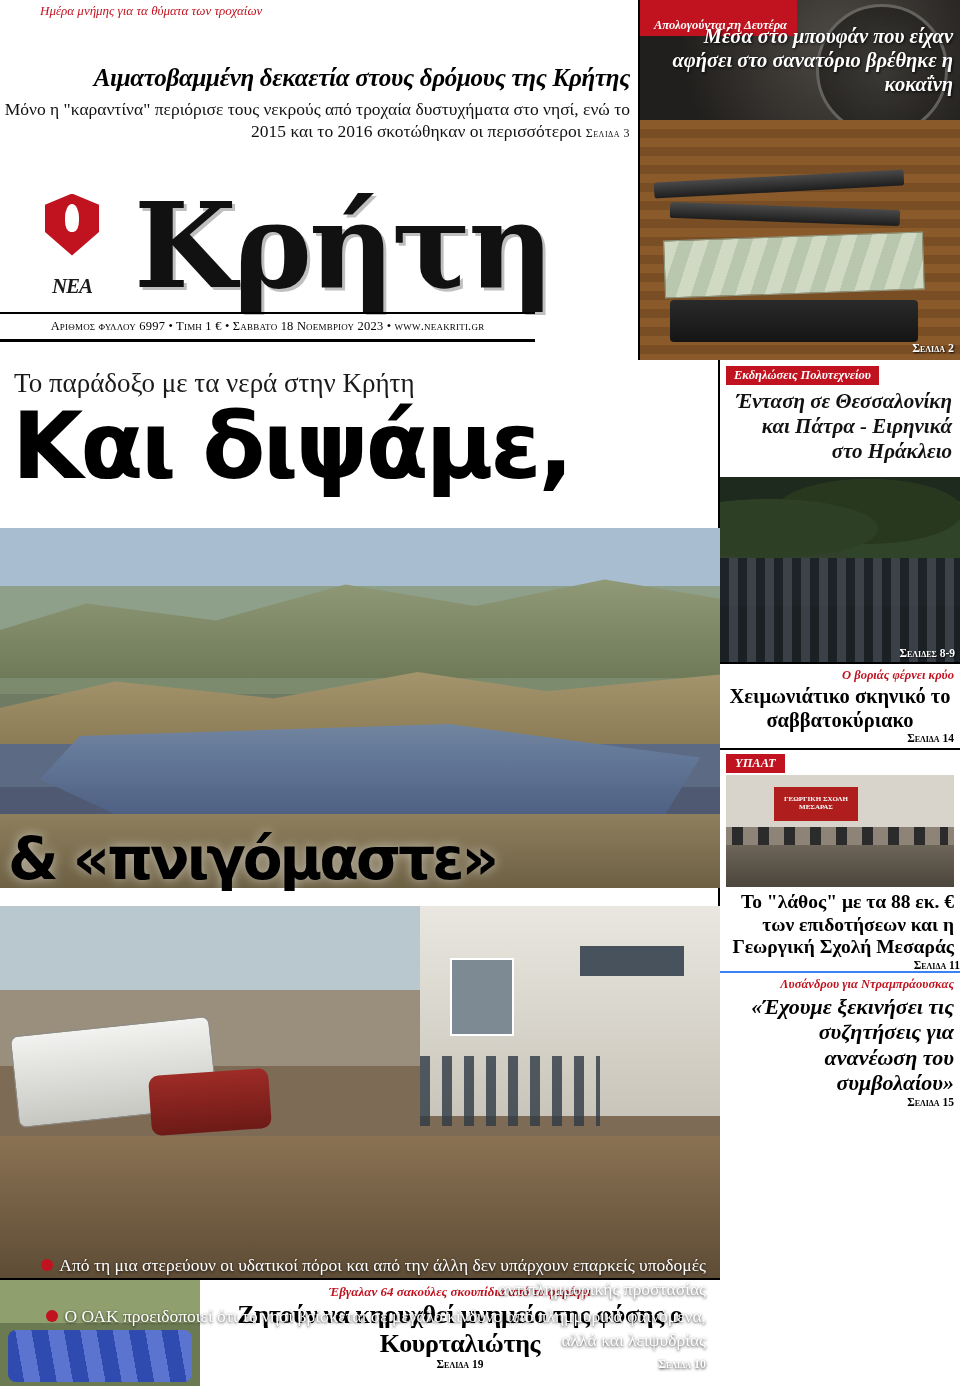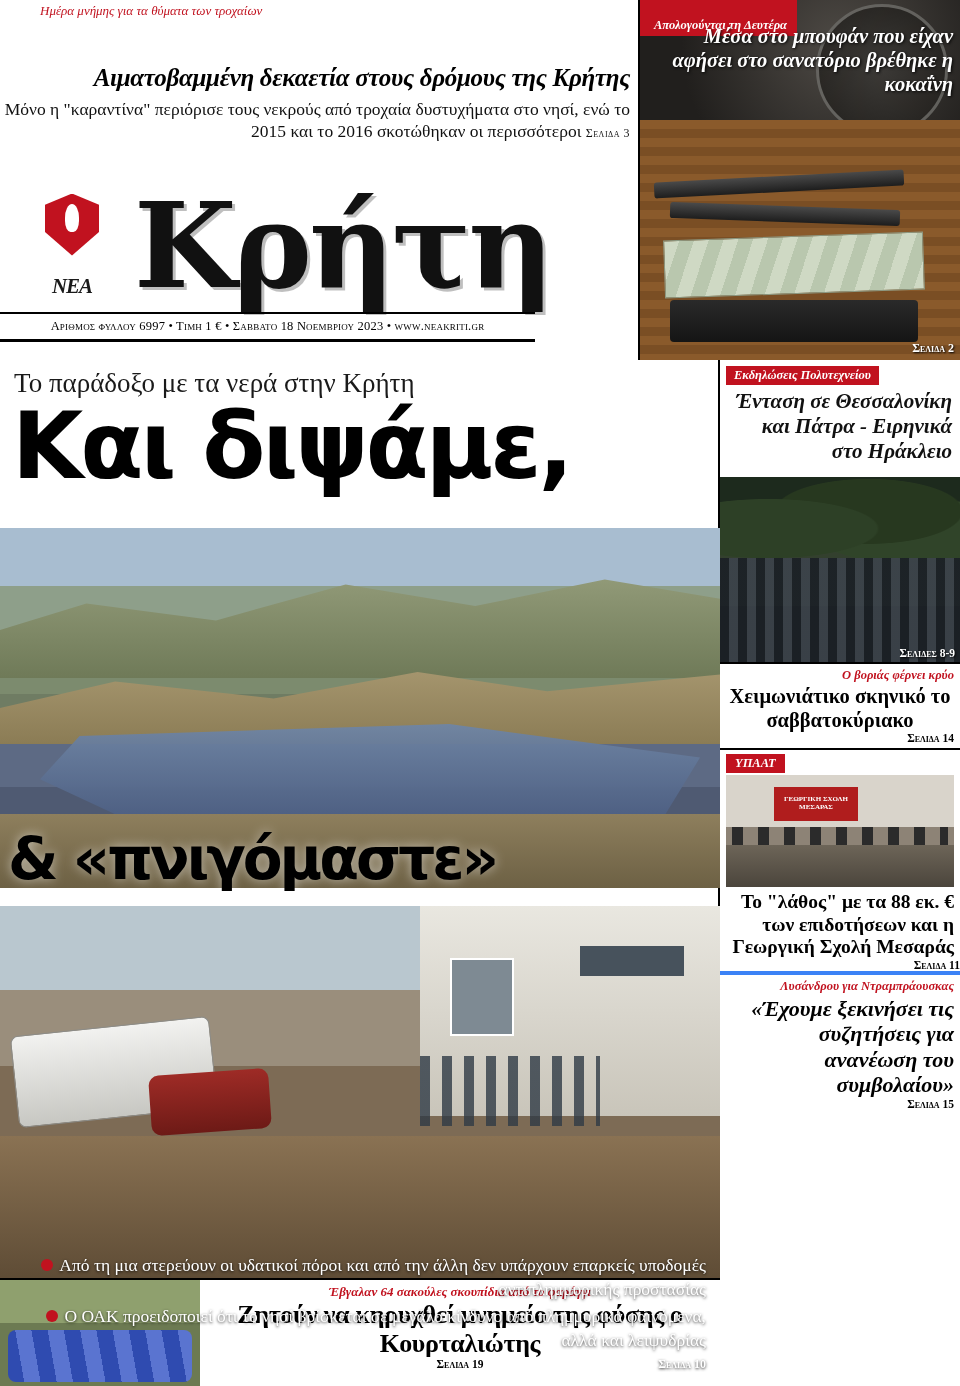--- a/index.html
+++ b/index.html
@@ -367,21 +367,21 @@
   }
   .sb-heads {
     position:absolute; left:6px; bottom:34px; width:216px; height:26px;
     background: repeating-linear-gradient(to right,#2b2b2b 0 11px, transparent 11px 26px);
   }
   .sb-head3 {
     font-weight:bold; font-size:19.5px; line-height:1.16; text-align:right;
     padding:4px 6px 0 6px;
   }
   .sb-last {
-    border-top:4px solid #3b82f6; padding:4px 6px 6px 12px;
+    border-top:2px solid #3b82f6; padding:4px 6px 6px 12px;
   }
   .sb-quote {
     font-weight:bold; font-style:italic; font-size:22px; line-height:1.16;
     text-align:right; padding-top:2px;
   }
   .sep-line { border-top:2px solid #000; }
 </style>
 </head>
 <body>
 

